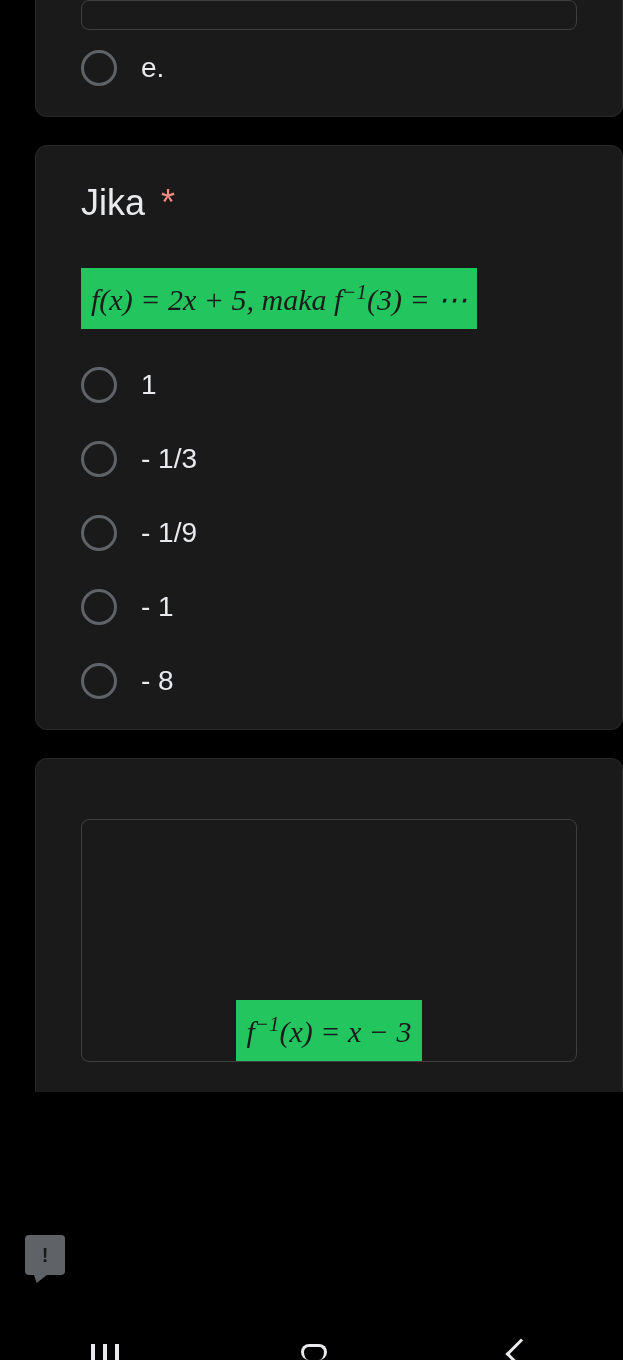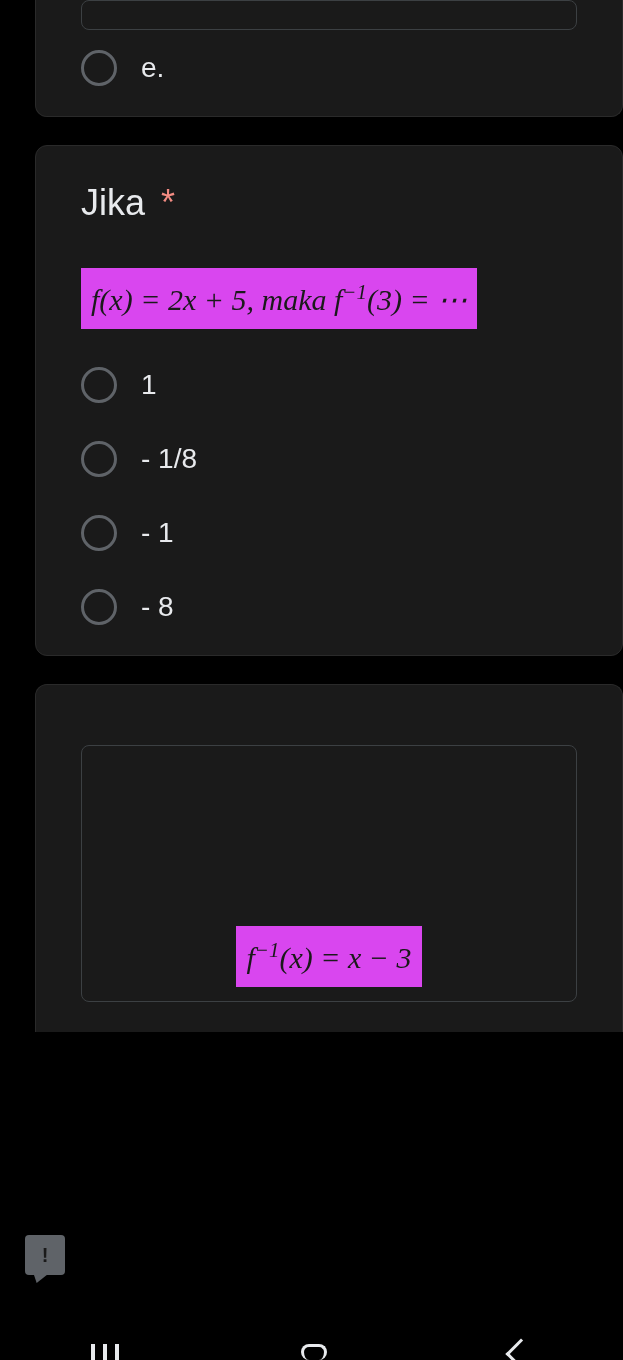--- a/index.html
+++ b/index.html
@@ -70,38 +70,38 @@
     font-size: 36px;
     color: #e8eaed;
     margin-bottom: 38px;
     line-height: 1.5;
   }
   .required-star {
     color: #f28b82;
     margin-left: 6px;
   }
   .math-box {
-    background: #d946ef;
+    background: #22c55e;
     padding: 12px 10px;
     margin-bottom: 38px;
     display: inline-block;
     font-family: 'Times New Roman', serif;
     font-size: 30px;
     color: #1a1a1a;
     font-style: italic;
   }
   .math-box sup {
     font-size: 0.7em;
     vertical-align: super;
   }
   .image-placeholder-large {
     border: 1px solid #3c4043;
     border-radius: 8px;
     padding-top: 180px;
-    padding-bottom: 14px;
+    padding-bottom: 0;
     text-align: center;
     margin-top: 30px;
   }
   .feedback-icon {
     position: absolute;
     left: 25px;
     bottom: 85px;
     width: 40px;
     height: 40px;
     background: #5f6368;
@@ -190,21 +190,25 @@
     <div class="math-box">
       <span style="font-style:italic;">f</span>(<span style="font-style:italic;">x</span>) = 2<span style="font-style:italic;">x</span> + 5, <span style="font-style:italic;">maka</span> <span style="font-style:italic;">f</span><sup>−1</sup>(3) = ⋯
     </div>
     <div>
       <div class="radio-option">
         <div class="radio-circle"></div>
         <span class="radio-label">1</span>
       </div>
       <div class="radio-option">
         <div class="radio-circle"></div>
-        <span class="radio-label">- 1/8</span>
+        <span class="radio-label">- 1/3</span>
+      </div>
+      <div class="radio-option">
+        <div class="radio-circle"></div>
+        <span class="radio-label">- 1/9</span>
       </div>
       <div class="radio-option">
         <div class="radio-circle"></div>
         <span class="radio-label">- 1</span>
       </div>
       <div class="radio-option">
         <div class="radio-circle"></div>
         <span class="radio-label">- 8</span>
       </div>
     </div>

